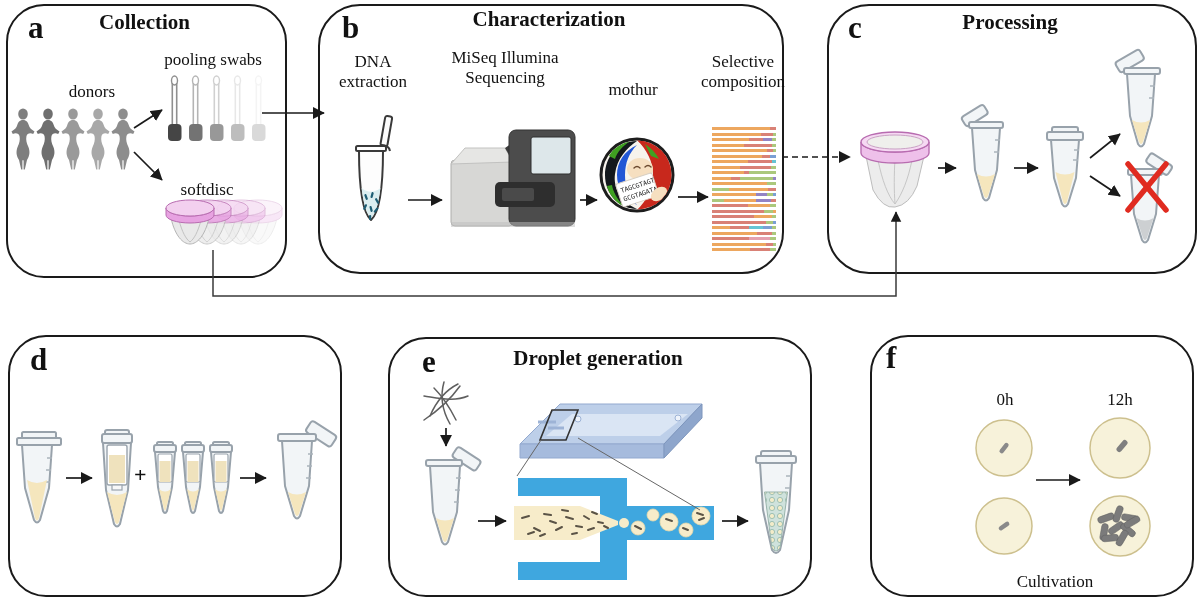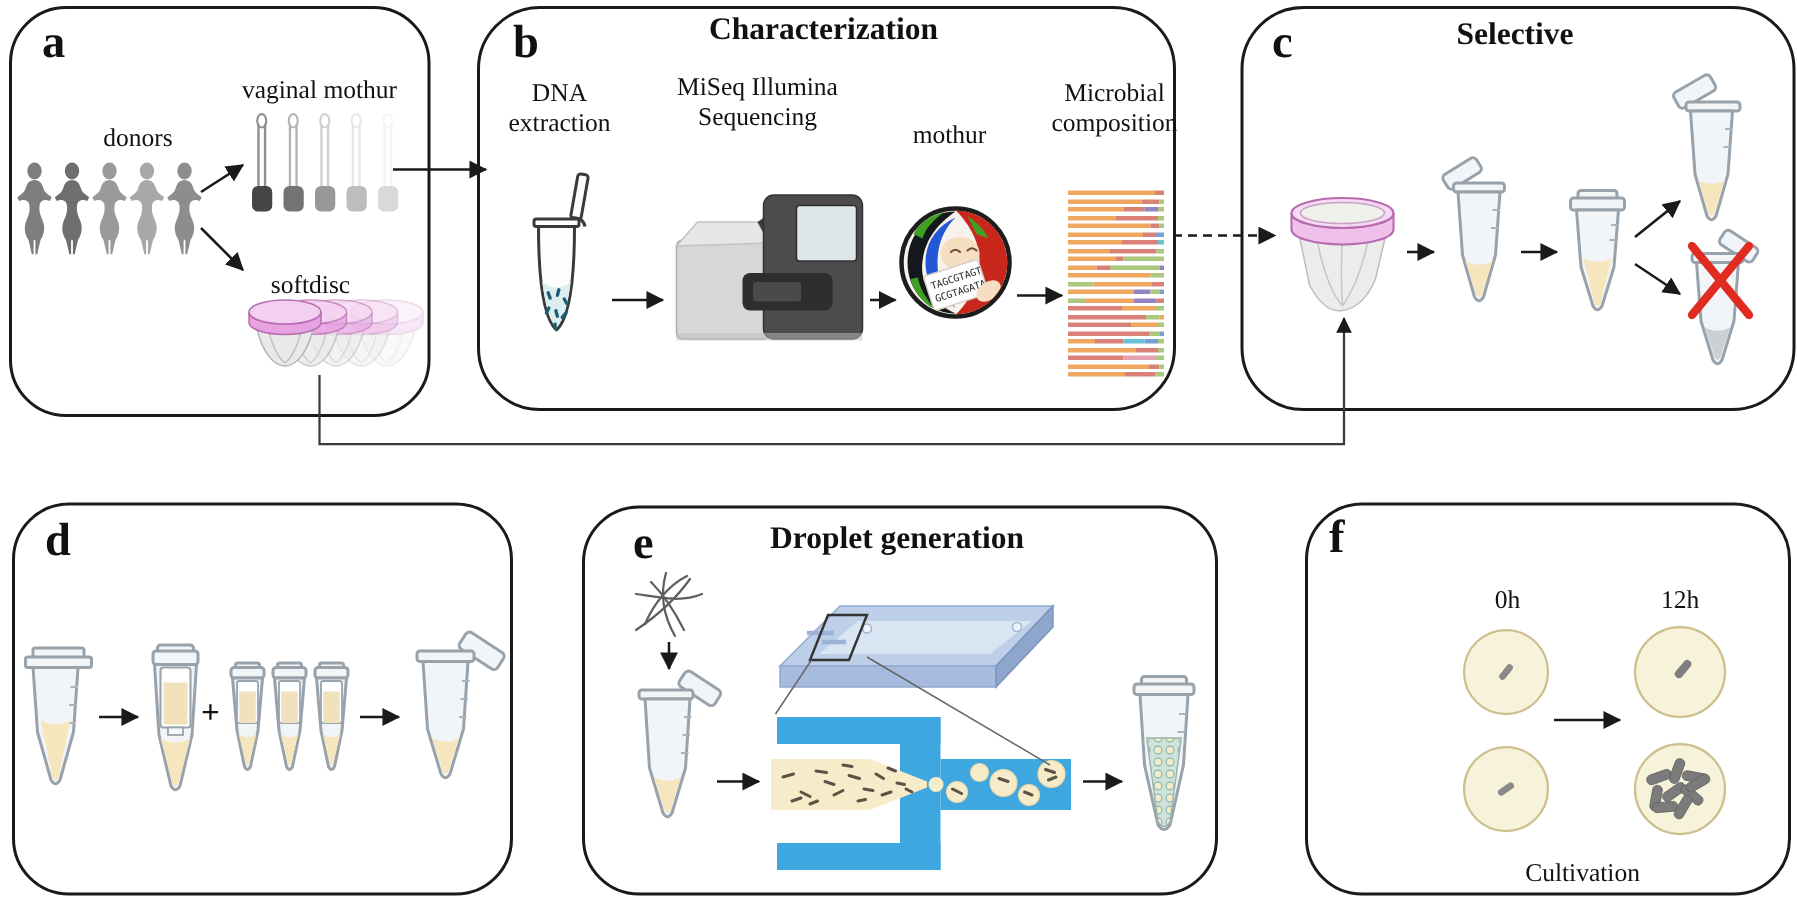--- a/index.html
+++ b/index.html
@@ -48,33 +48,34 @@
   <div class="panel" style="left:388px;top:337px;width:420px;height:256px;"></div>
   <div class="panel" style="left:870px;top:335px;width:320px;height:258px;"></div>
 
   <div class="letter" style="left:28px;top:12px;">a</div>
   <div class="letter" style="left:342px;top:12px;">b</div>
   <div class="letter" style="left:848px;top:12px;">c</div>
   <div class="letter" style="left:30px;top:344px;">d</div>
   <div class="letter" style="left:422px;top:346px;">e</div>
   <div class="letter" style="left:886px;top:342px;">f</div>
 
+  <div class="title" style="left:6px;top:12px;width:277px;">Collection</div>
   <div class="title" style="left:318px;top:9px;width:462px;">Characterization</div>
-  <div class="title" style="left:827px;top:12px;width:366px;">Selective</div>
+  <div class="title" style="left:827px;top:12px;width:366px;">Processing</div>
   <div class="title" style="left:388px;top:348px;width:420px;">Droplet generation</div>
 
   <div class="label" style="left:46px;top:82px;width:92px;">donors</div>
-  <div class="label" style="left:147px;top:50px;width:132px;">vaginal mothur</div>
+  <div class="label" style="left:147px;top:50px;width:132px;">pooling swabs</div>
   <div class="label" style="left:147px;top:180px;width:120px;">softdisc</div>
   <div class="label" style="left:322px;top:52px;width:102px;">DNA
 extraction</div>
   <div class="label" style="left:438px;top:48px;width:134px;">MiSeq Illumina
 Sequencing</div>
   <div class="label" style="left:583px;top:80px;width:100px;">mothur</div>
-  <div class="label" style="left:687px;top:52px;width:112px;">Microbial
+  <div class="label" style="left:687px;top:52px;width:112px;">Selective
 composition</div>
   <div class="label" style="left:970px;top:390px;width:70px;">0h</div>
   <div class="label" style="left:1085px;top:390px;width:70px;">12h</div>
   <div class="label" style="left:955px;top:572px;width:200px;">Cultivation</div>
   <div class="plus" style="left:134px;top:462px;">+</div>
 
   <svg class="abs" style="left:10px;top:108px;" width="130" height="66" viewBox="0 0 130 66">
     <defs>
       <g id="woman">
         <ellipse cx="13" cy="6" rx="4.8" ry="5.6"></ellipse>

